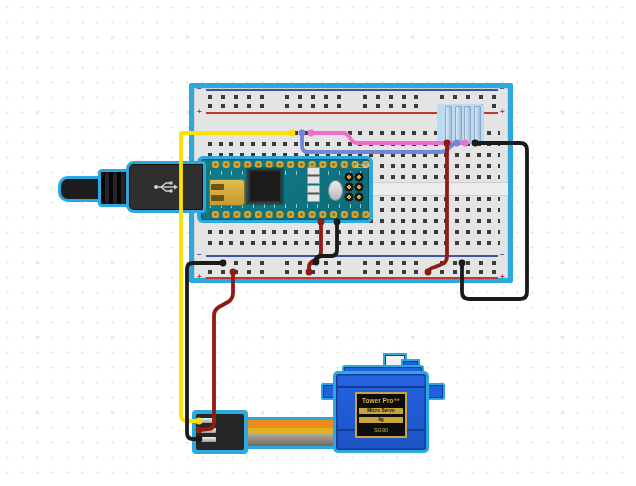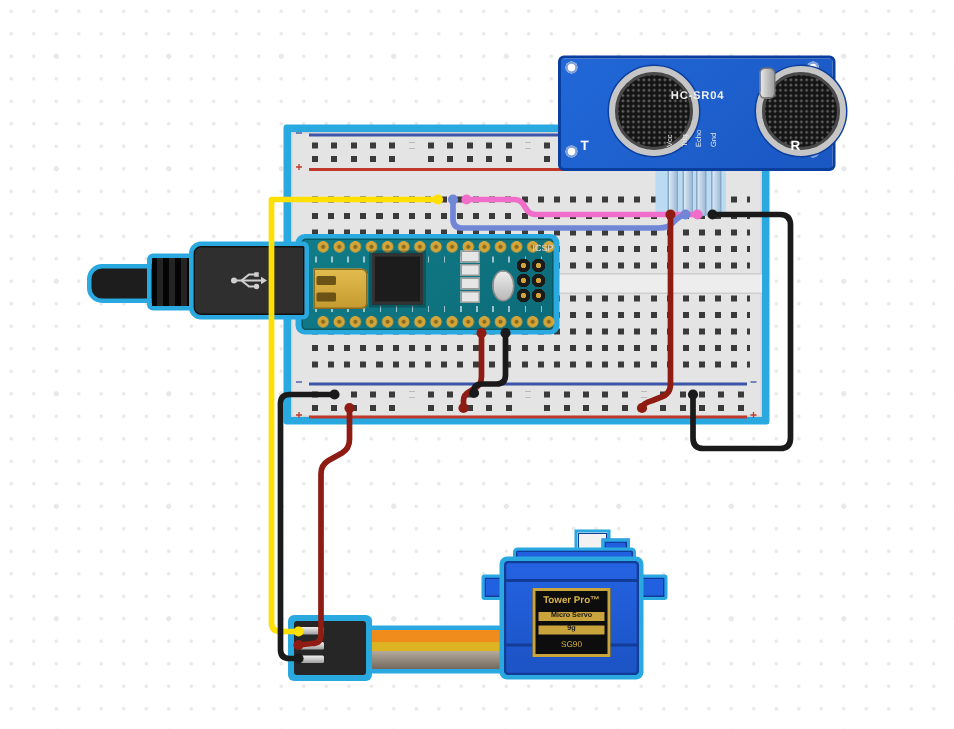--- a/index.html
+++ b/index.html
@@ -144,36 +144,20 @@
     <span class="bb-sign pos" style="left:306px;top:186px">+</span>
   </div>
 
   <div class="abs sensor-pinpack">
     <div class="sensor-pin" style="left:7.5px"></div>
     <div class="sensor-pin" style="left:17.5px"></div>
     <div class="sensor-pin" style="left:26.5px"></div>
     <div class="sensor-pin" style="left:36.5px"></div>
   </div>
 
-  <div class="abs sensor">
-    <div class="s-hole" style="left:3px;top:2px"></div>
-    <div class="s-hole" style="left:164px;top:2px"></div>
-    <div class="s-hole" style="left:3px;top:58px"></div>
-    <div class="s-hole" style="left:164px;top:58px"></div>
-    <div class="eye" style="left:32px"></div>
-    <div class="eye" style="left:132px;left:130px"></div>
-    <div class="crystal"></div>
-    <div class="s-title">HC-SR04</div>
-    <span class="s-pinlabel" style="left:62px">Vcc</span>
-    <span class="s-pinlabel" style="left:72px">Trig</span>
-    <span class="s-pinlabel" style="left:81px">Echo</span>
-    <span class="s-pinlabel" style="left:91px">Gnd</span>
-    <span class="s-marker" style="left:13px">T</span>
-    <span class="s-marker" style="left:153px">R</span>
-  </div>
 
   <div class="abs arduino">
     <div class="ard-board">
       <div class="ard-pads" style="top:1px"></div>
       <div class="ard-pads" style="top:51px"></div>
       <div class="ard-ticks" style="top:12px"></div>
       <div class="ard-ticks" style="top:45px"></div>
       <div class="usb-gold">
         <div class="slot" style="top:5px"></div>
         <div class="slot" style="top:16px"></div>

